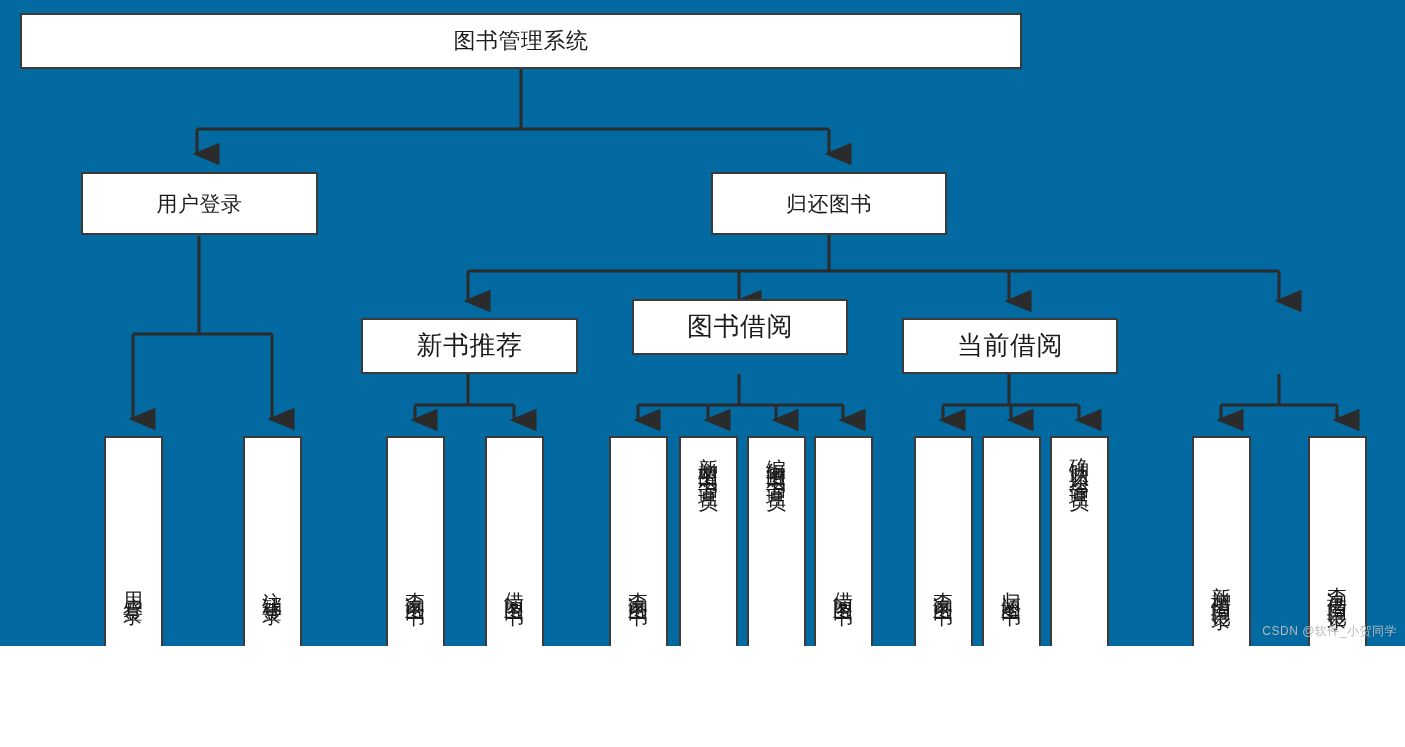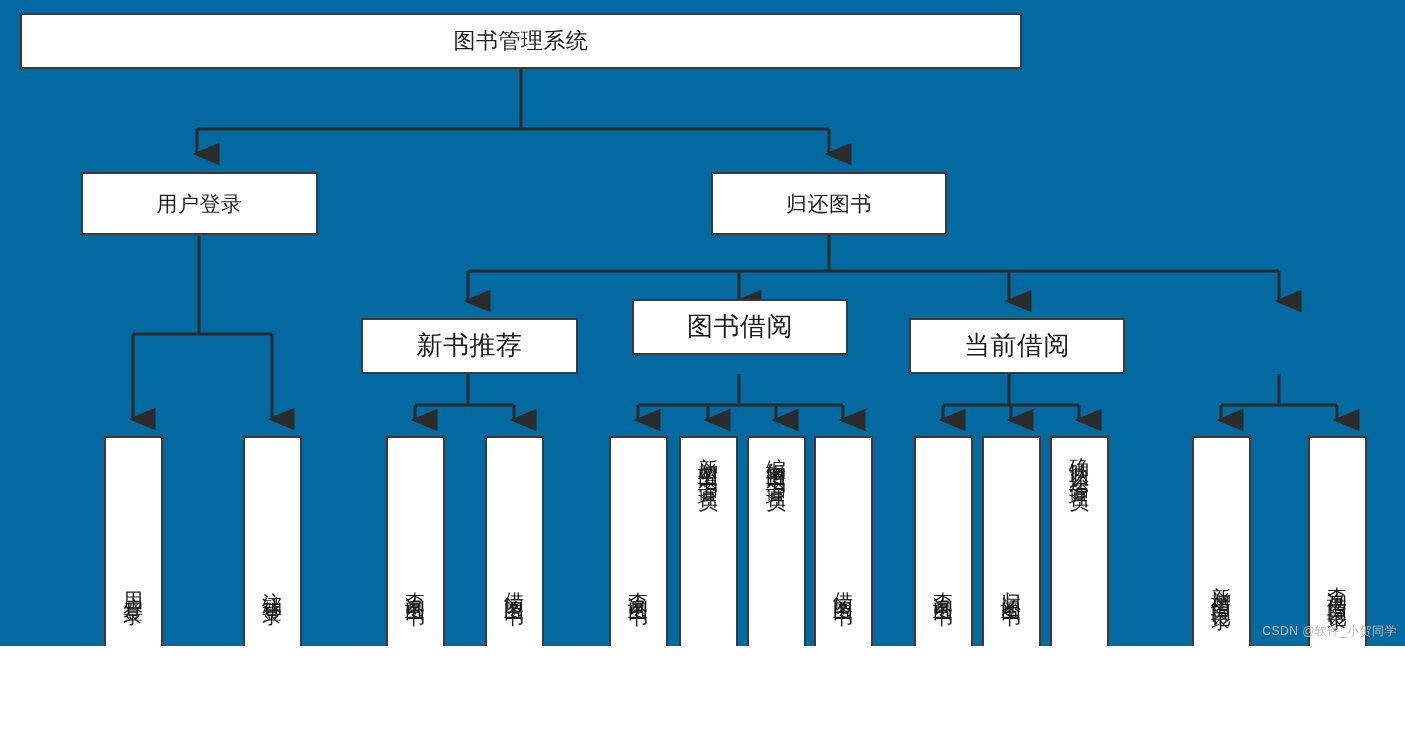--- a/index.html
+++ b/index.html
@@ -151,21 +151,21 @@
   </div>
 
   <div class="node level3" style="left:361px; top:318px; width:217px; height:56px;">
     <span class="node-label">新书推荐</span>
   </div>
 
   <div class="node level3" style="left:632px; top:299px; width:216px; height:56px;">
     <span class="node-label">图书借阅</span>
   </div>
 
-  <div class="node level3" style="left:902px; top:318px; width:216px; height:56px;margin-left:7px;">
+  <div class="node level3" style="left:902px; top:318px; width:216px; height:56px;">
     <span class="node-label">当前借阅</span>
   </div>
 
 
   <div class="node leaf centered-v" style="left:104px; top:436px; width:59px; height:299px;">
     <span class="node-label">用户登录</span>
   </div>
 
   <div class="node leaf centered-v" style="left:243px; top:436px; width:59px; height:299px;">
     <span class="node-label">注销登录</span>

